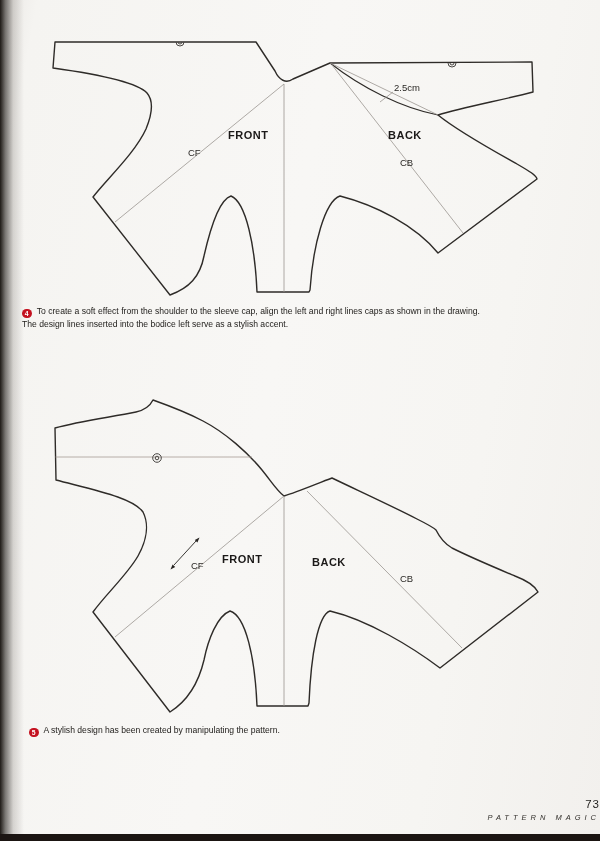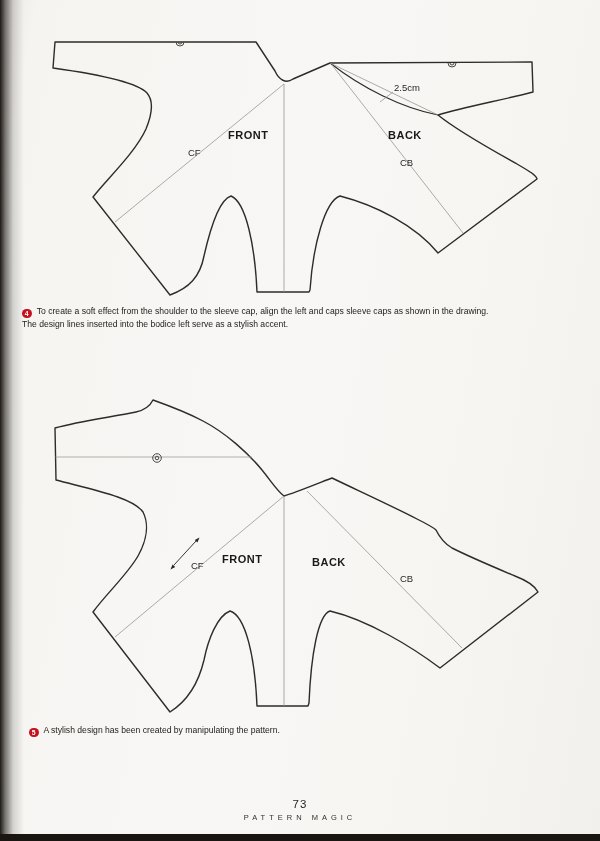--- a/index.html
+++ b/index.html
@@ -42,23 +42,23 @@
     display:inline-block;
     width:9.5px;height:9.5px;
     margin-right:3px;
     background:var(--badge-red,#c41220);
     color:#fff;
     border-radius:50%;
     font-size:6.8px;font-weight:bold;
     line-height:9.5px;text-align:center;
     vertical-align:-1.5px;
   }
-  .footer{position:absolute;left:0;right:0;text-align:center;color:#262421;}
+  .footer{position:absolute;left:0;right:0;text-align:right;color:#262421;}
   .footer .page-num{font-size:11.5px;letter-spacing:1px;}
-  .footer .book-title{font-size:7.5px;letter-spacing:4px;margin-top:3px;color:#33302c;}
+  .footer .book-title{font-size:7.5px;letter-spacing:4px;margin-top:3px;color:#33302c;font-style:italic;}
 </style>
 </head>
 <body>
 
 <div class="page">
 
   <svg class="diagrams" width="600" height="841" viewBox="0 0 600 841">
 
     <g>
       <path class="thick" d="
@@ -140,21 +140,21 @@
       <text class="label-small" x="191" y="569">CF</text>
       <text class="label-bold" x="222" y="563">FRONT</text>
       <text class="label-bold" x="312" y="566">BACK</text>
       <text class="label-small" x="400" y="582">CB</text>
     </g>
   </svg>
 
   <div class="caption" style="left:22px;top:305px;">
     <p class="cap-line">
       <span class="badge">4</span>
-      <span>To create a soft effect from the shoulder to the sleeve cap, align the left and caps sleeve caps as shown in the drawing.</span>
+      <span>To create a soft effect from the shoulder to the sleeve cap, align the left and right lines caps as shown in the drawing.</span>
     </p>
     <p class="cap-line">The design lines inserted into the bodice left serve as a stylish accent.</p>
   </div>
 
   <div class="caption" style="left:29px;top:724px;">
     <p class="cap-line">
       <span class="badge">5</span>
       <span>A stylish design has been created by manipulating the pattern.</span>
     </p>
   </div>

